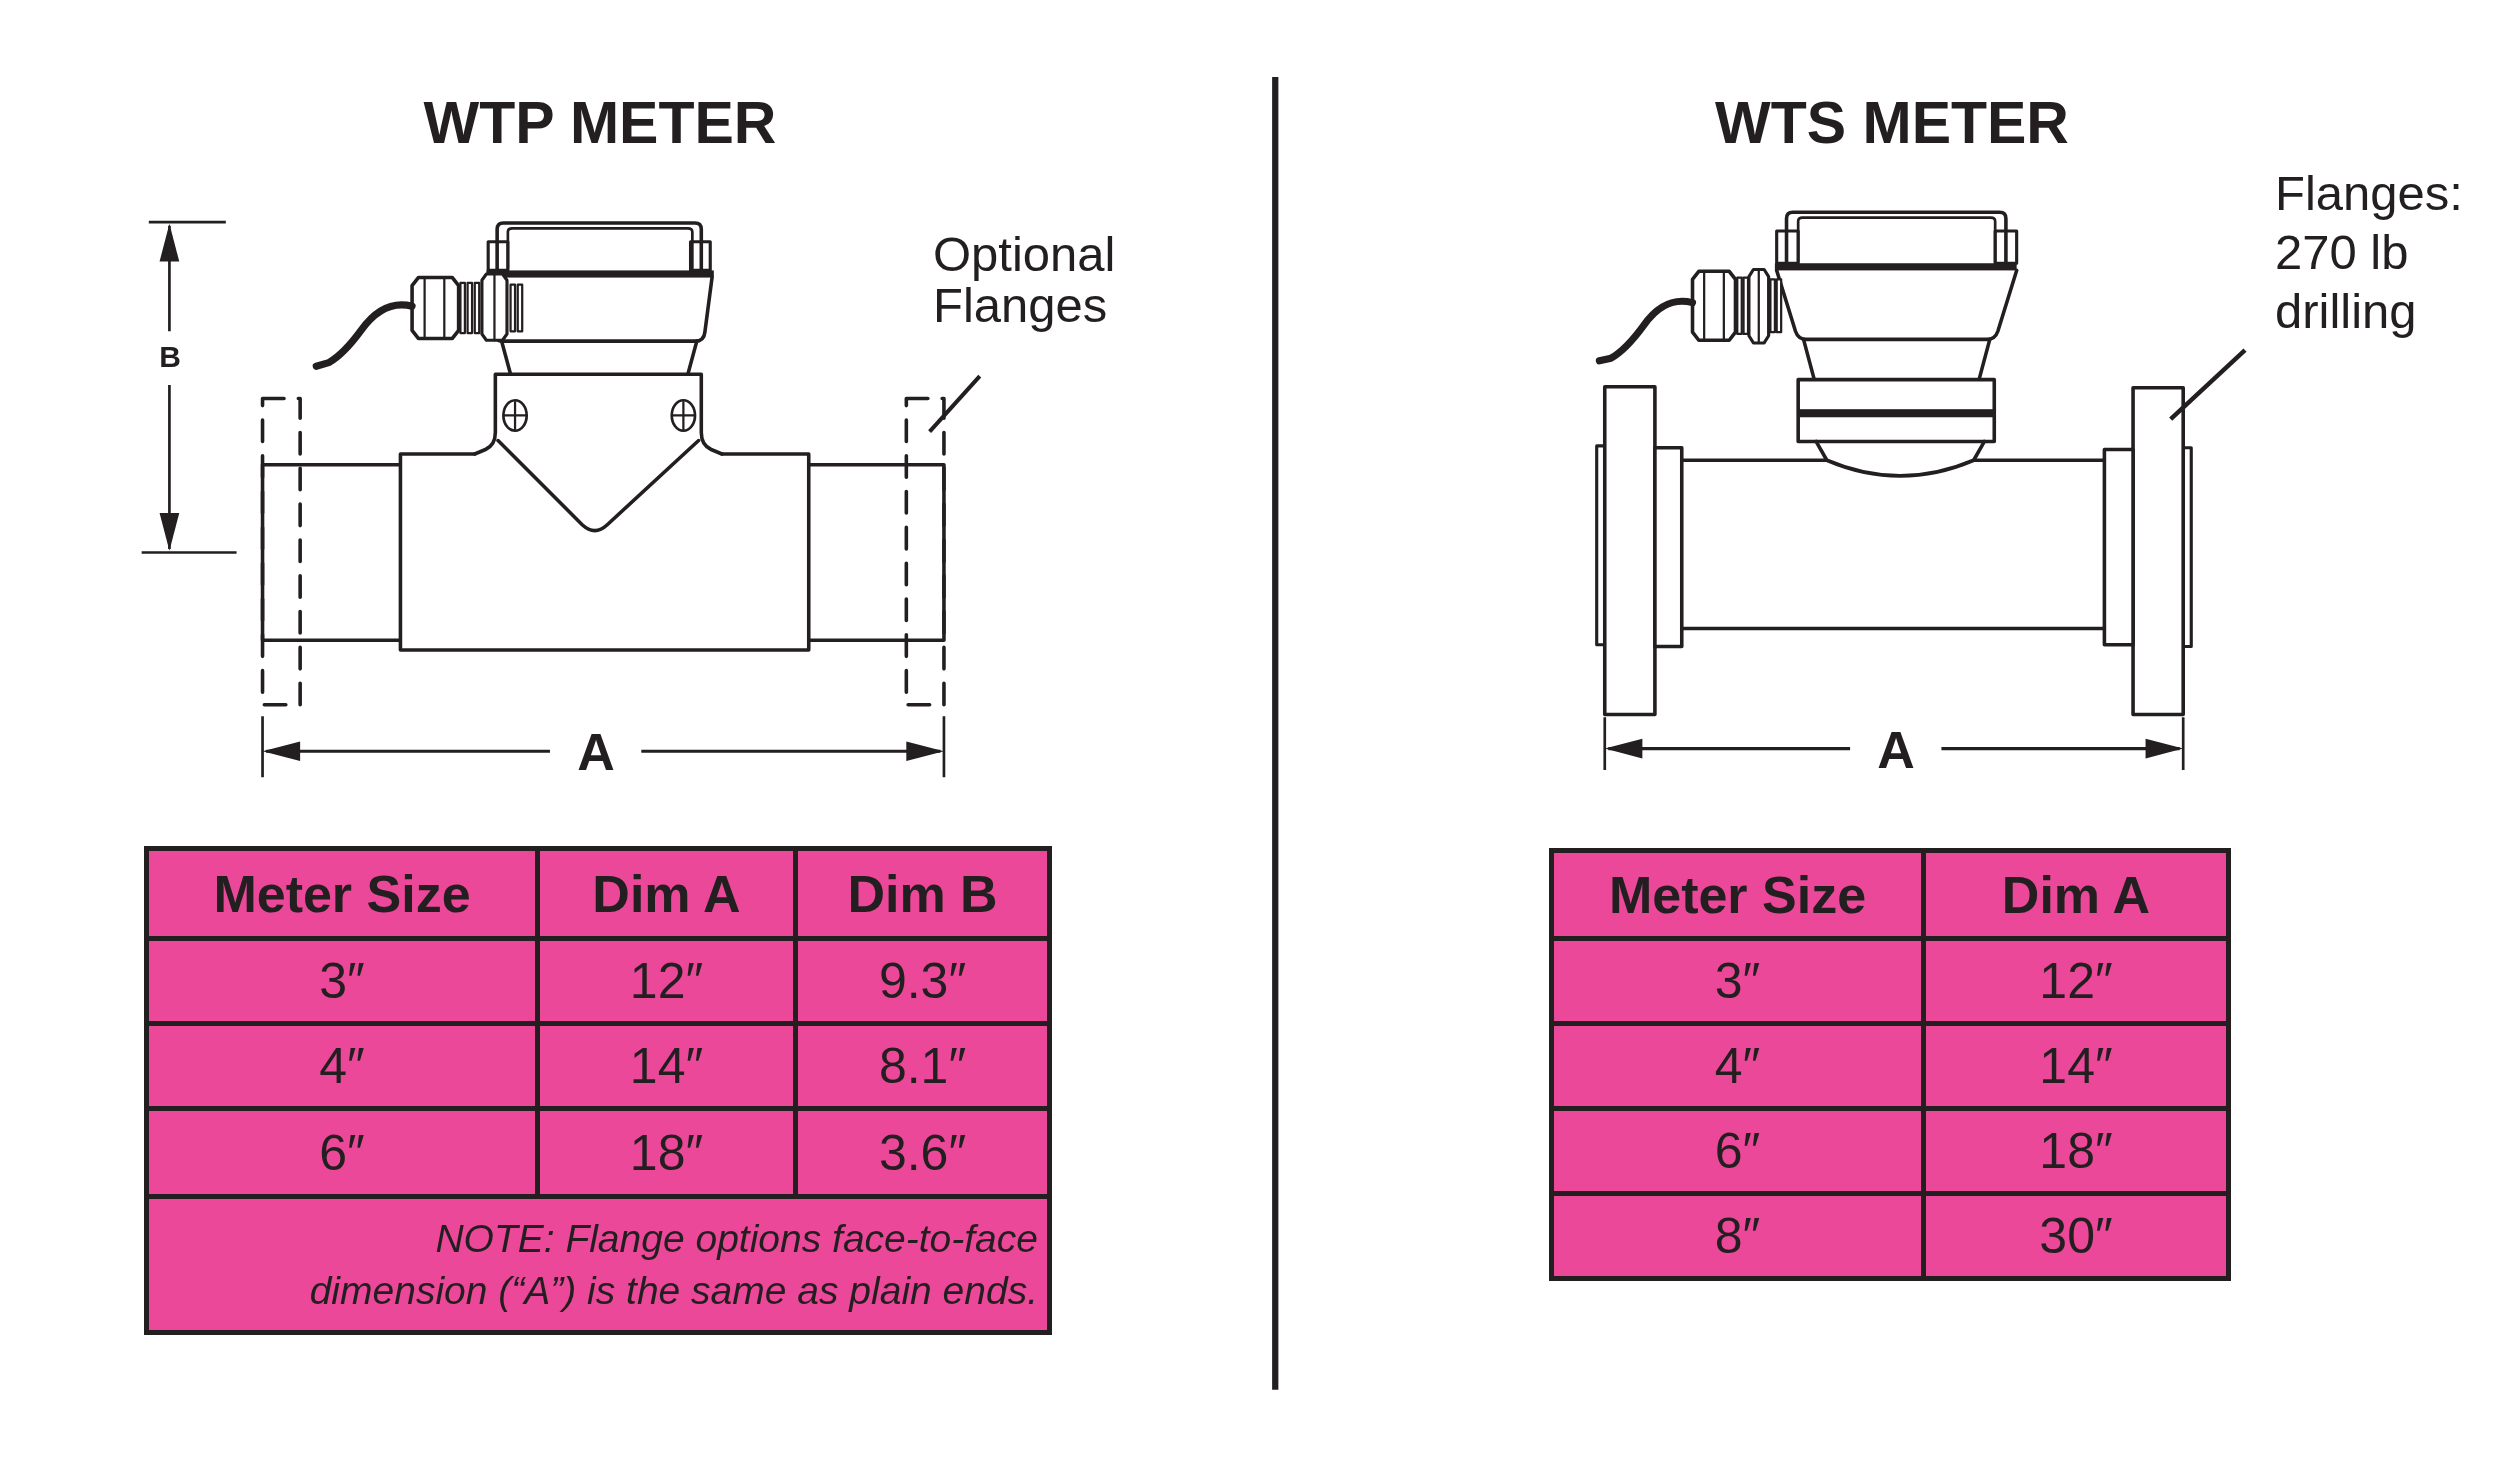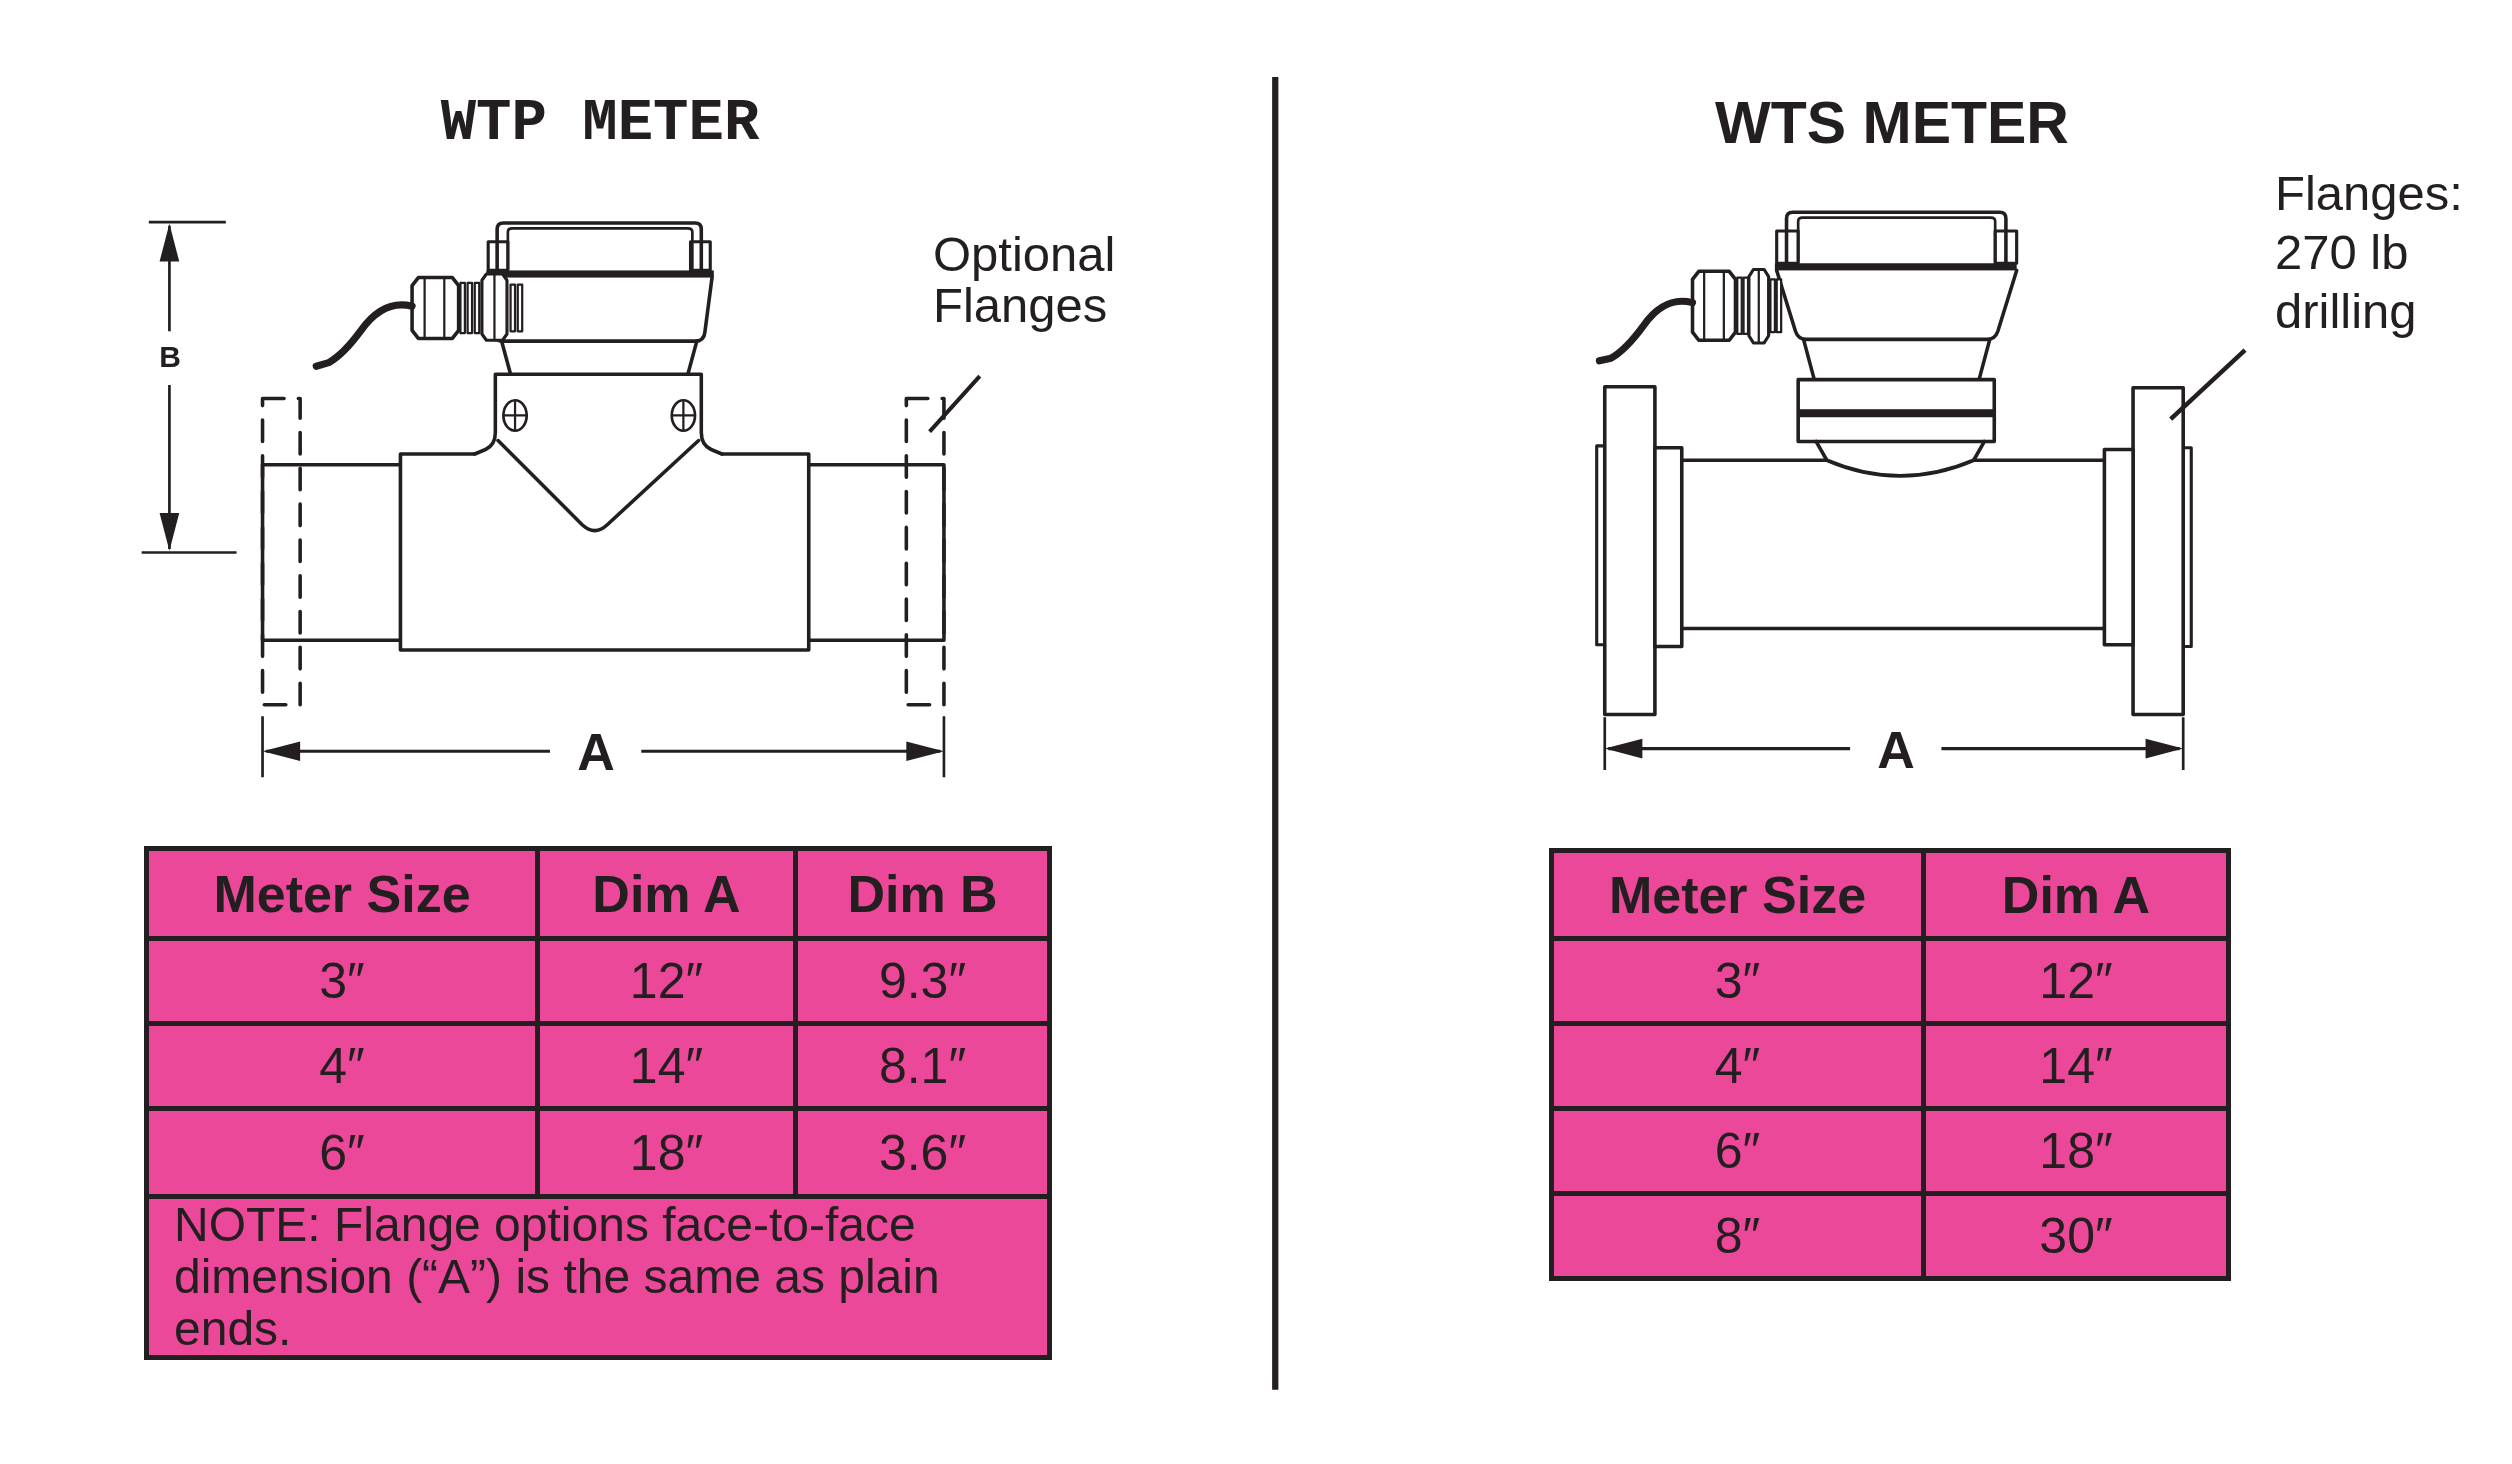--- a/index.html
+++ b/index.html
@@ -16,21 +16,21 @@
   .dim{font-weight:bold;transform:translate(-50%,-50%);}
   .dim.a{font-size:52px;}
   .dim.b{font-size:30px;}
   table.spec{position:absolute;border-collapse:collapse;table-layout:fixed;background:#ec4899;}
   table.spec th,table.spec td{
     border:5.4px solid #231f20;text-align:center;vertical-align:middle;padding:0;color:#231f20;
   }
   table.spec th{font-size:52px;font-weight:bold;}
   table.spec td{font-size:50px;font-weight:normal;}
   table.spec td.note{
-    text-align:left;font-size:48px;line-height:52px;
+    text-align:right;font-style:italic;font-size:39px;line-height:52px;
     padding-left:25px;padding-right:9px;
   }
   .h100{height:90px}.h98{height:88px}.h95{height:85px}.h152{height:136px}
 </style>
 </head>
 <body>
 
 <div class="canvas">
 
   <svg class="draw" width="2512" height="1464" viewBox="0 0 2805 1635">
@@ -155,21 +155,21 @@
       <g>
         <path stroke-width="3" d="M 1792,801 L 1792,860 M 2438,801 L 2438,860"></path>
         <path stroke-width="3.5" d="M 1796,836 L 2066,836 M 2168,836 L 2434,836"></path>
         <polygon fill="#231f20" stroke="none" points="1792,836 1834,825 1834,847"></polygon>
         <polygon fill="#231f20" stroke="none" points="2438,836 2396,825 2396,847"></polygon>
       </g>
       <path stroke-width="5" d="M 2507,391 L 2424,468"></path>
     </g>
   </svg>
 
-  <div class="label title" style="left:600px;top:92px;font-family:Liberation Mono, monospace;">WTP METER</div>
+  <div class="label title" style="left:600px;top:92px;">WTP METER</div>
   <div class="label title" style="left:1892px;top:92px;">WTS METER</div>
 
   <div class="label annot left" style="left:933px;top:229px;">Optional
 Flanges</div>
   <div class="label annot right" style="left:2275px;top:164px;">Flanges:
 270 lb
 drilling</div>
 
   <div class="label dim b" style="left:170px;top:357px;">B</div>
   <div class="label dim a" style="left:596px;top:752px;">A</div>

